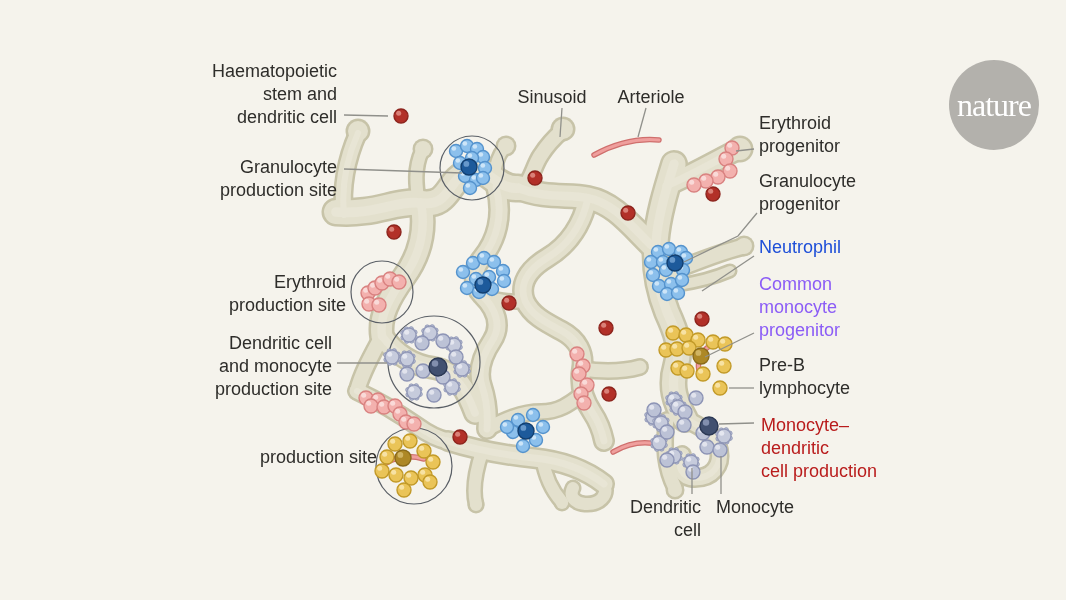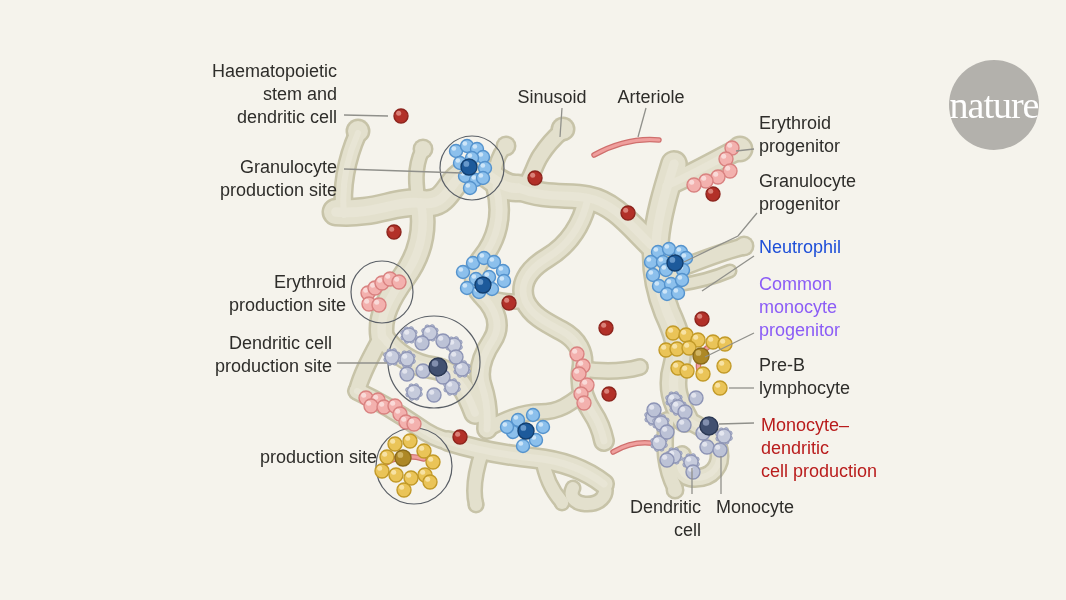--- a/index.html
+++ b/index.html
@@ -5,21 +5,21 @@
 <style>
   html,body{margin:0;padding:0;}
   body{background:#f5f3ec;font-family:"Liberation Sans",sans-serif;}
   .stage{position:relative;width:1066px;height:600px;overflow:hidden;background:#f5f3ec;}
   .stage svg{position:absolute;left:0;top:0;}
   .lbl{position:absolute;font-size:18px;line-height:23px;color:#2e2d2a;white-space:nowrap;}
   .lbl.right{text-align:right;}
   .lbl.center{text-align:center;transform:translateX(-50%);}
   .logo{position:absolute;left:923px;top:60px;width:90px;height:90px;border-radius:50%;
         background:#b3b1ac;display:flex;align-items:center;justify-content:center;}
-  .logo span{font-family:"Liberation Serif",serif;font-size:38px;color:#ffffff;letter-spacing:-1px;}
+  .logo span{font-family:"Liberation Serif",serif;font-size:32px;color:#ffffff;letter-spacing:-1px;}
 </style>
 </head>
 <body>
 
 <div class="stage" style="background: rgb(245, 243, 236); margin-left: 26px;">
   <svg id="figure-svg" width="1066" height="600" viewBox="0 0 1066 600">
       <g>
         <path d="M318,215 C315,185 320,160 332,133" fill="none" stroke="#c7c3a8" stroke-width="20" stroke-linecap="round" stroke-linejoin="round"></path>
         <path d="M310,212 C350,215 370,200 395,203 C425,207 420,180 443,172 C460,163 470,190 492,188" fill="none" stroke="#c7c3a8" stroke-width="29" stroke-linecap="round" stroke-linejoin="round"></path>
         <path d="M492,188 C505,187 506,168 515,155 C522,144 529,137 536,131" fill="none" stroke="#c7c3a8" stroke-width="19" stroke-linecap="round" stroke-linejoin="round"></path>
@@ -614,20 +614,21 @@
       <div class="lbl right" style="top: 156px; color: rgb(46, 45, 42); right: 755px;">
         <div>Granulocyte</div>
         <div>production site</div>
       </div>
       <div class="lbl right" style="top: 271px; color: rgb(46, 45, 42); right: 746px;">
         <div>Erythroid</div>
         <div>production site</div>
       </div>
       <div class="lbl right" style="top: 332px; color: rgb(46, 45, 42); right: 760px;">
         <div>Dendritic cell</div>
+        <div>and monocyte</div>
         <div>production site</div>
       </div>
       <div class="lbl right" style="top: 446px; color: rgb(46, 45, 42); right: 715px;">
         <div>production site</div>
       </div>
       <div class="lbl center" style="top: 86px; color: rgb(46, 45, 42); left: 526px;">
         <div>Sinusoid</div>
       </div>
       <div class="lbl center" style="top: 86px; color: rgb(46, 45, 42); left: 625px;">
         <div>Arteriole</div>

